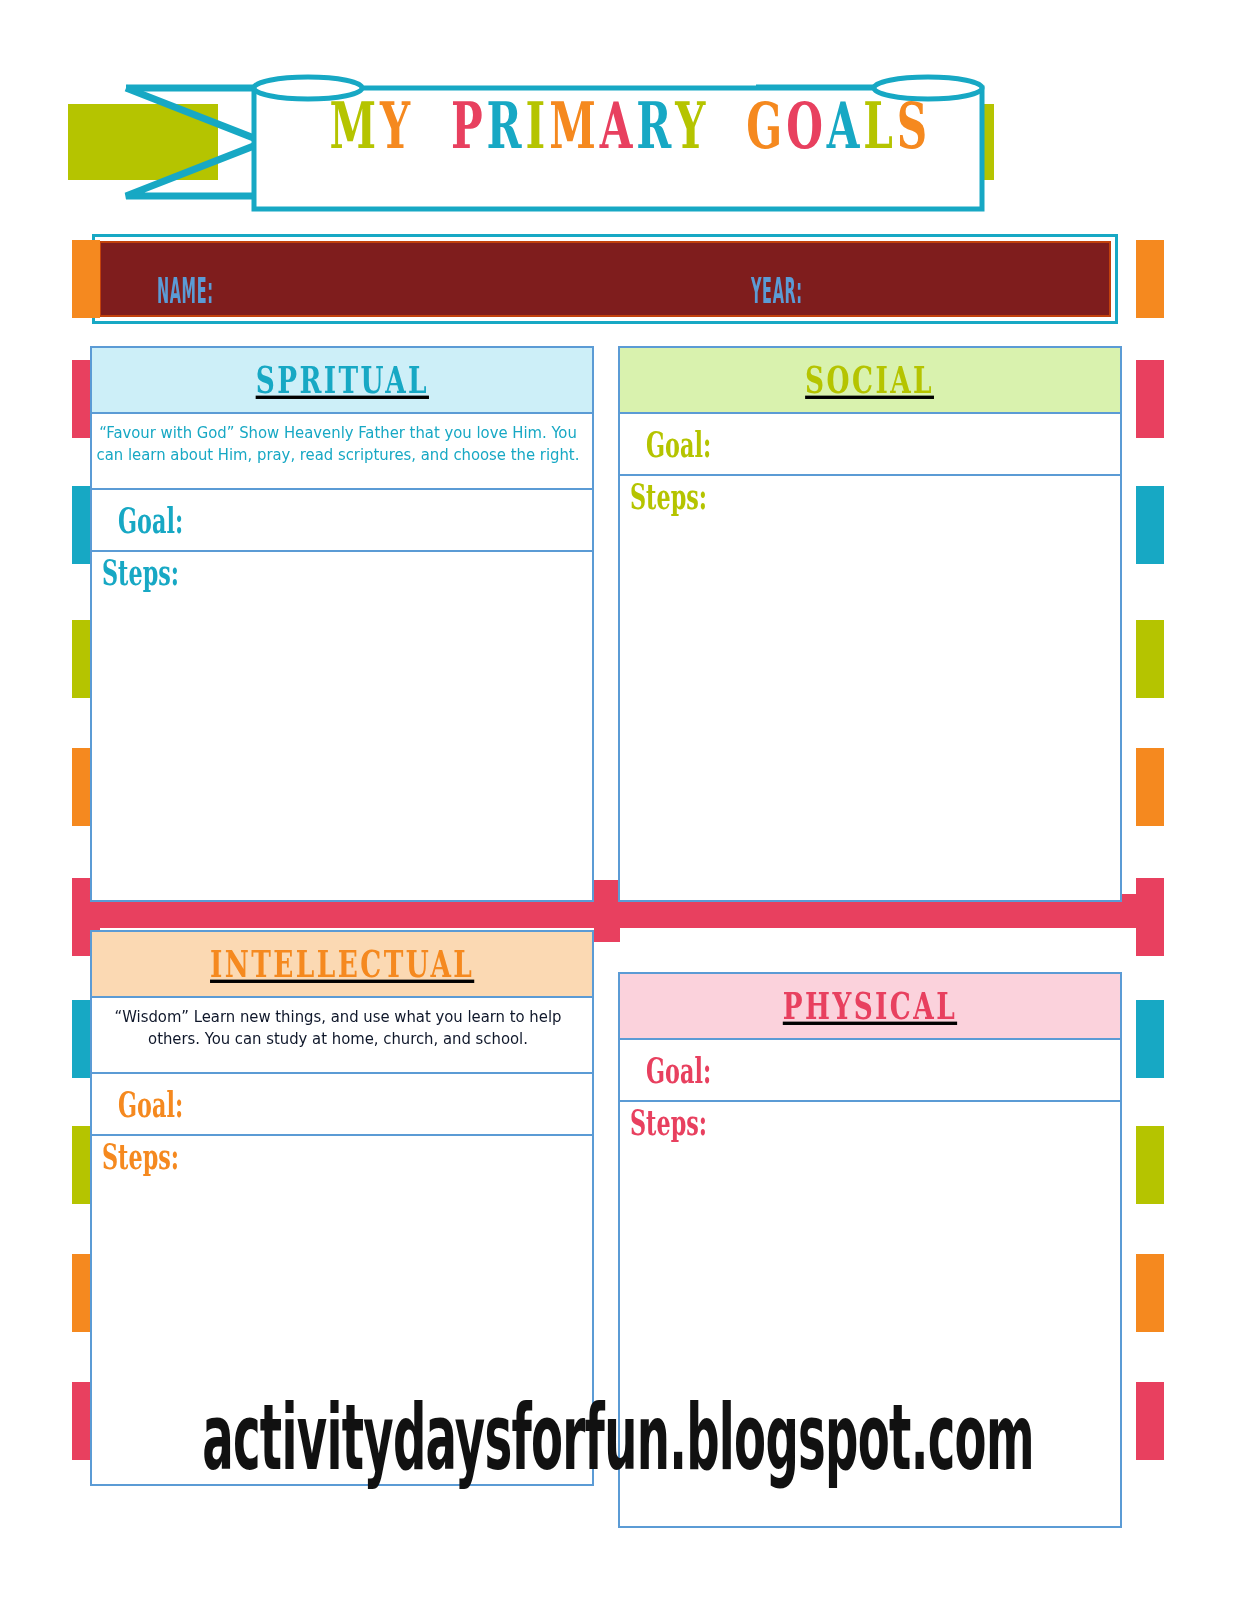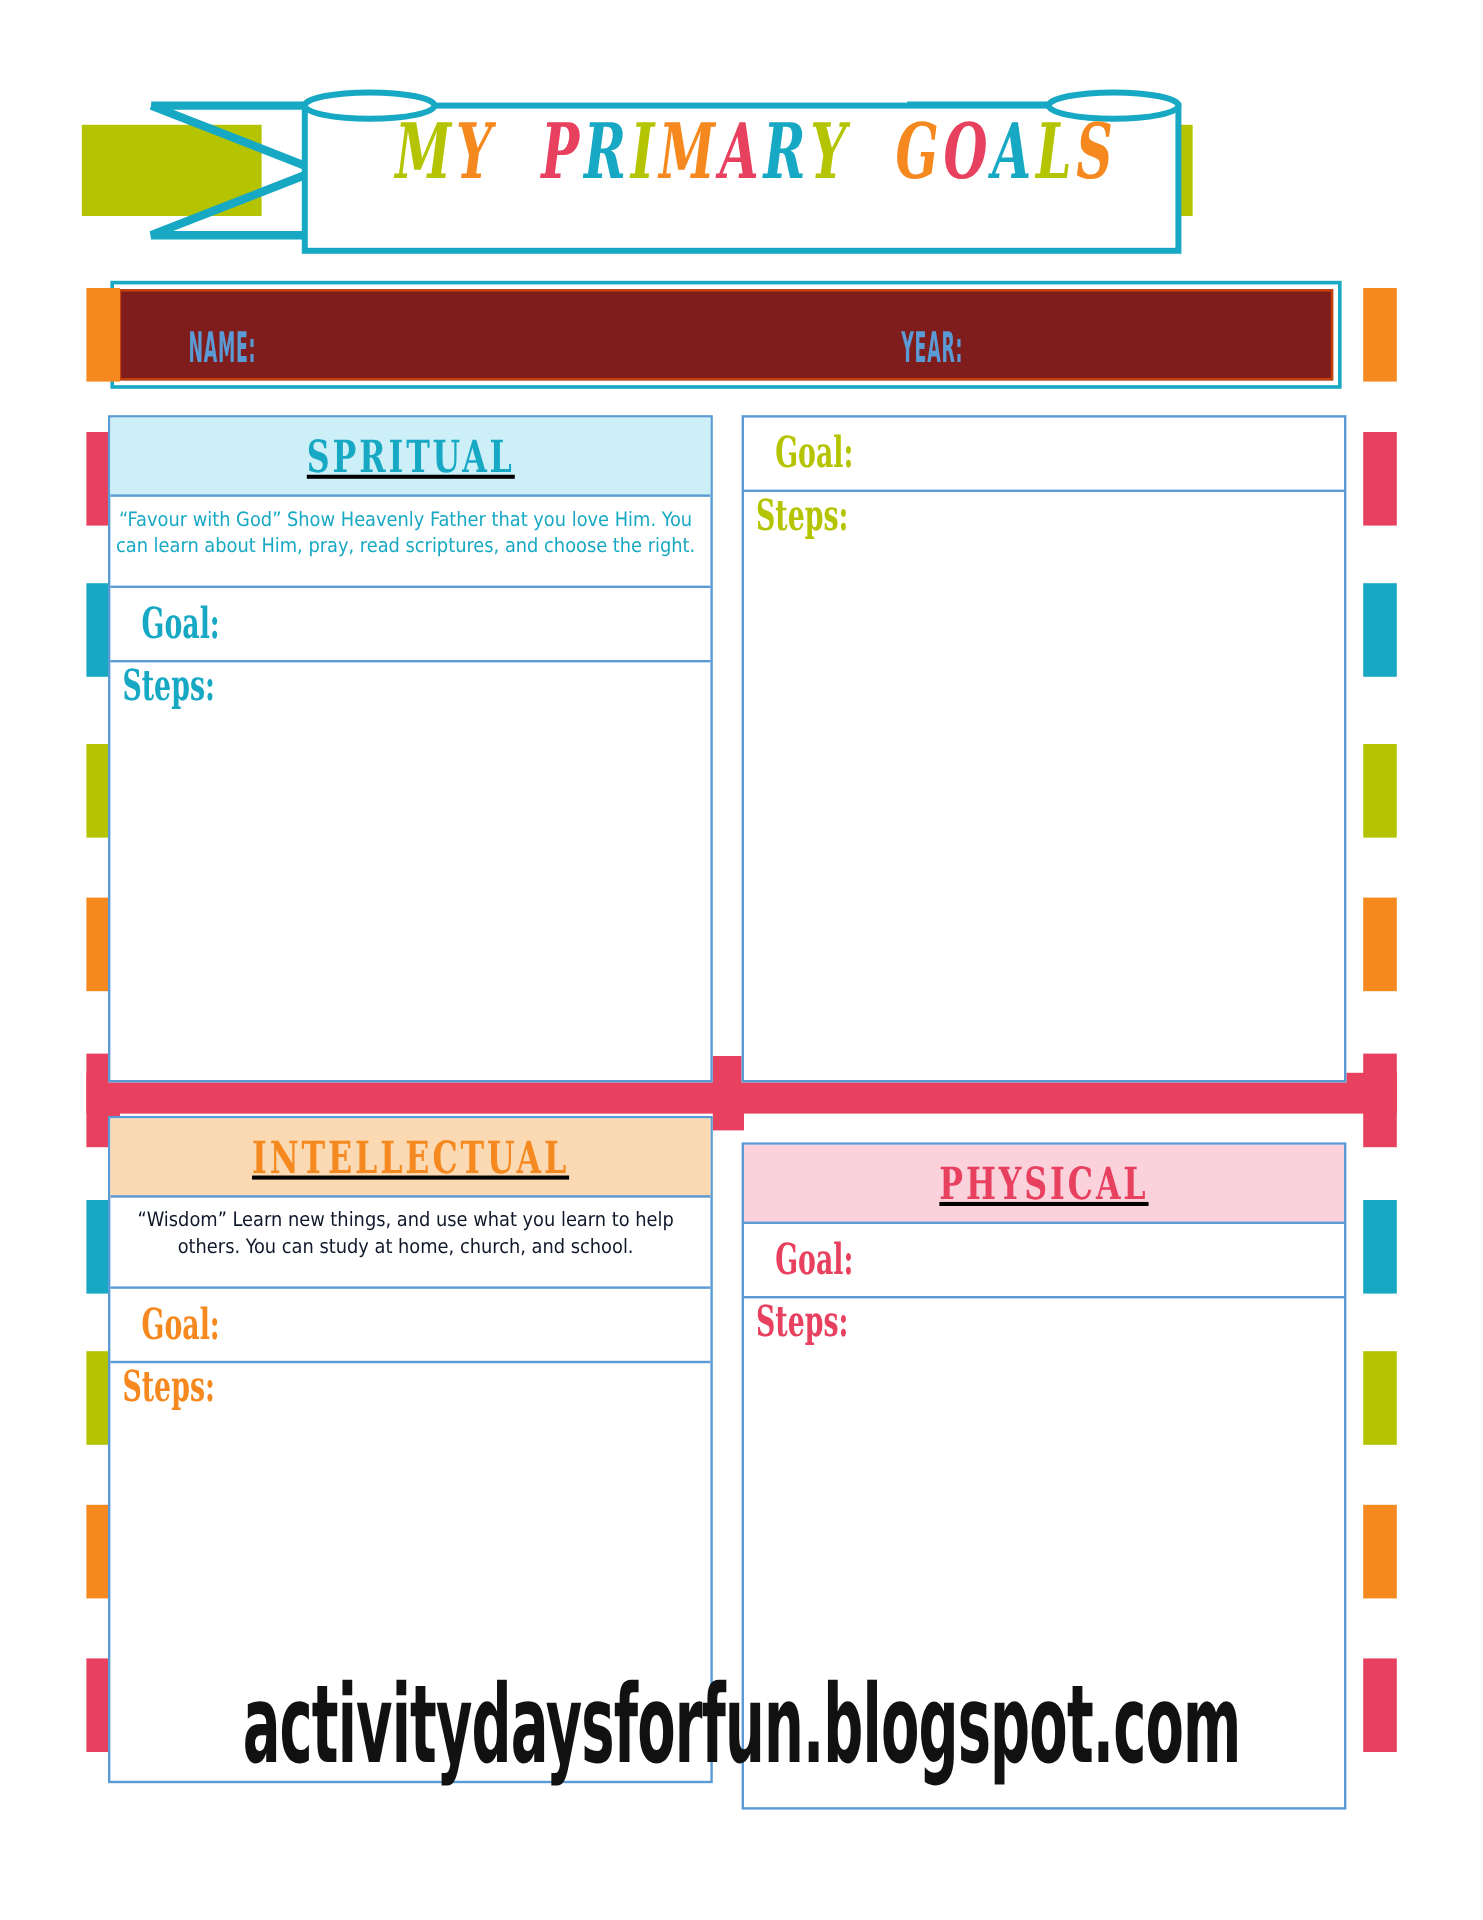--- a/index.html
+++ b/index.html
@@ -6,21 +6,21 @@
   body {
     width: 1236px; height: 1600px;
     background: #ffffff;
     font-family: "DejaVu Sans", sans-serif;
     position: relative;
     overflow: hidden;
   }
   .page { position: absolute; inset: 0; }
 
   
-  .banner { position: absolute; left: 0; top: 60px; width: 1062px; height: 165px; font-style: italic; }
+  .banner { position: absolute; left: 0; top: 60px; width: 1062px; height: 165px; }
   .tail { position: absolute; top: 22px; width: 240px; height: 120px; }
   .tail svg { width: 100%; height: 100%; display: block; }
   .tail-left { left: 68px; }
   .tail-right { right: 68px; }
 
   .banner-center {
     position: absolute; left: 248px; top: 8px;
     width: 740px; height: 145px;
   }
   .banner-center svg { width: 100%; height: 100%; display: block; }
@@ -83,21 +83,21 @@
   
   .quad {
     position: absolute;
     width: 504px;
     border: 2px solid #5B9BD5;
     background: #fff;
   }
   .q-spiritual    { left: 90px;  top: 346px;  height: 556px; }
   .q-social       { left: 618px; top: 346px;  height: 556px; }
   .q-intellectual { left: 90px;  top: 930px;  height: 556px; }
-  .q-physical     { left: 618px; top: 952px;  height: 556px; }
+  .q-physical     { left: 618px; top: 972px;  height: 556px; }
 
   .q-header {
     height: 66px;
     border-bottom: 2px solid #5B9BD5;
     display: flex; align-items: center; justify-content: center; text-decoration: underline;
   }
   .q-header-text {
     font-family: "DejaVu Serif", serif;
     font-size: 33px;
     font-weight: bold;
@@ -222,20 +222,23 @@
     <div class="q-desc" style="color: rgb(23, 168, 196);">“Favour with God” Show Heavenly Father that you love Him. You can learn about Him, pray, read scriptures, and choose the right.</div>
     <div class="q-goal">
       <div class="q-label" style="color: rgb(23, 168, 196);">Goal:</div>
     </div>
     <div class="q-steps">
       <div class="q-label" style="color: rgb(23, 168, 196);">Steps:</div>
     </div>
   </div>
 
   <div class="quad q-social">
+    <div class="q-header" style="background: rgb(217, 242, 174);">
+      <div class="q-header-text" style="color: rgb(181, 196, 0);">SOCIAL</div>
+    </div>
     <div class="q-goal">
       <div class="q-label" style="color: rgb(181, 196, 0);">Goal:</div>
     </div>
     <div class="q-steps">
       <div class="q-label" style="color: rgb(181, 196, 0);">Steps:</div>
     </div>
   </div>
 
   <div class="quad q-intellectual">
     <div class="q-header" style="background: rgb(251, 217, 179);">

